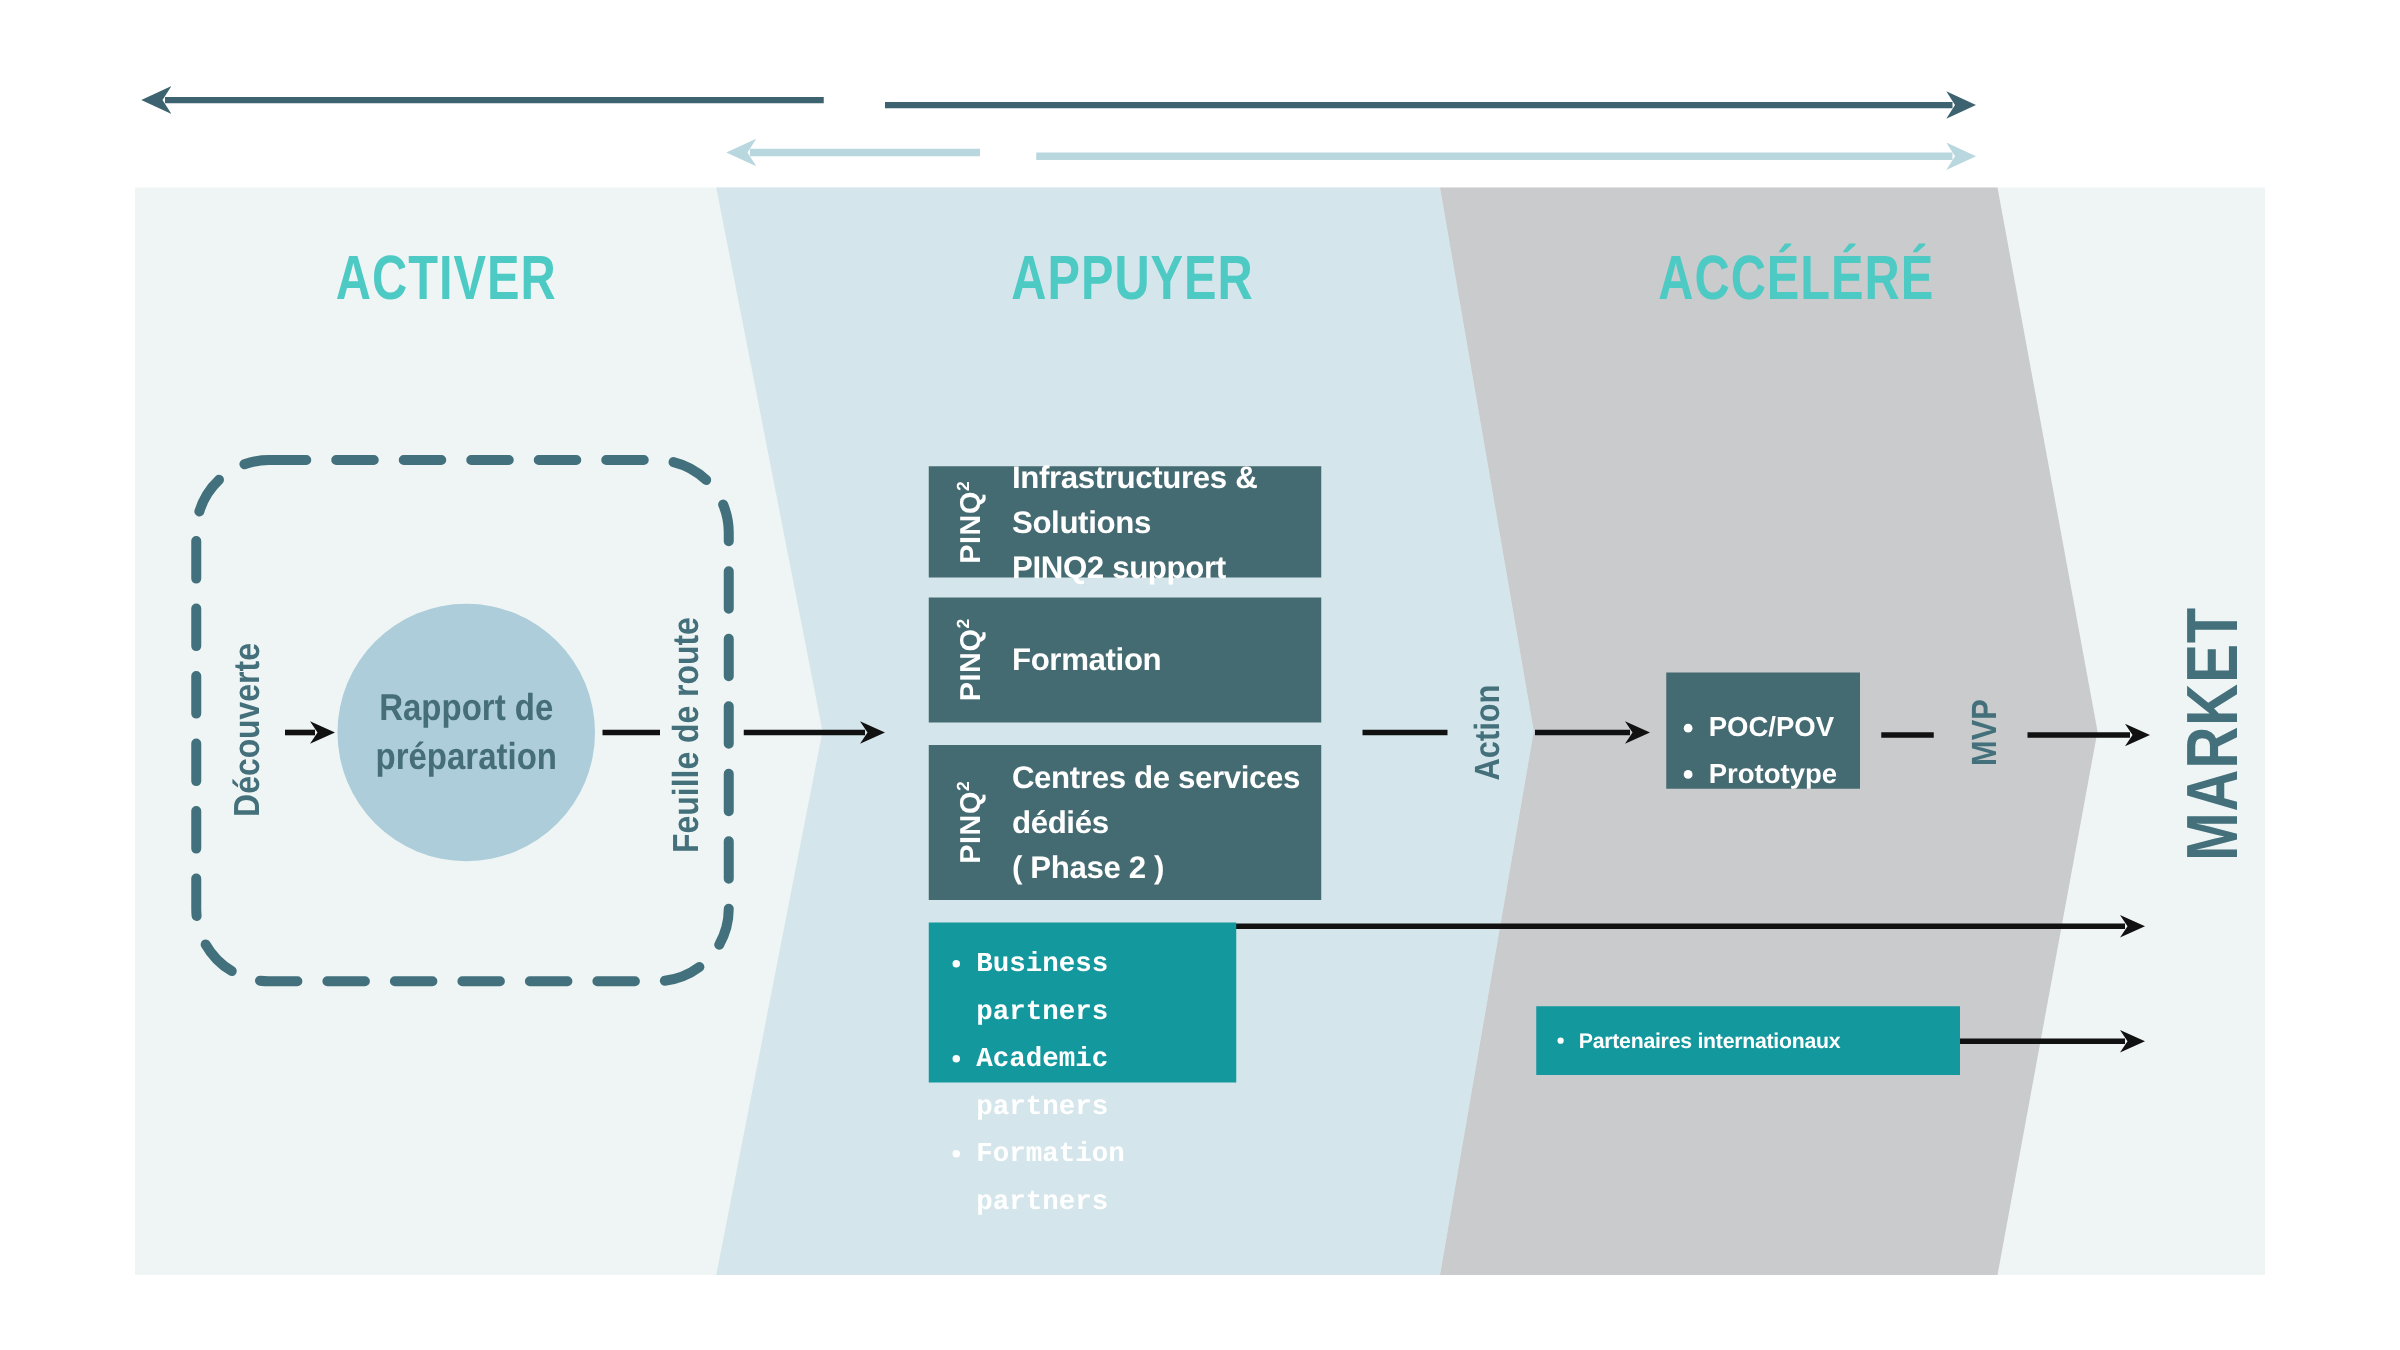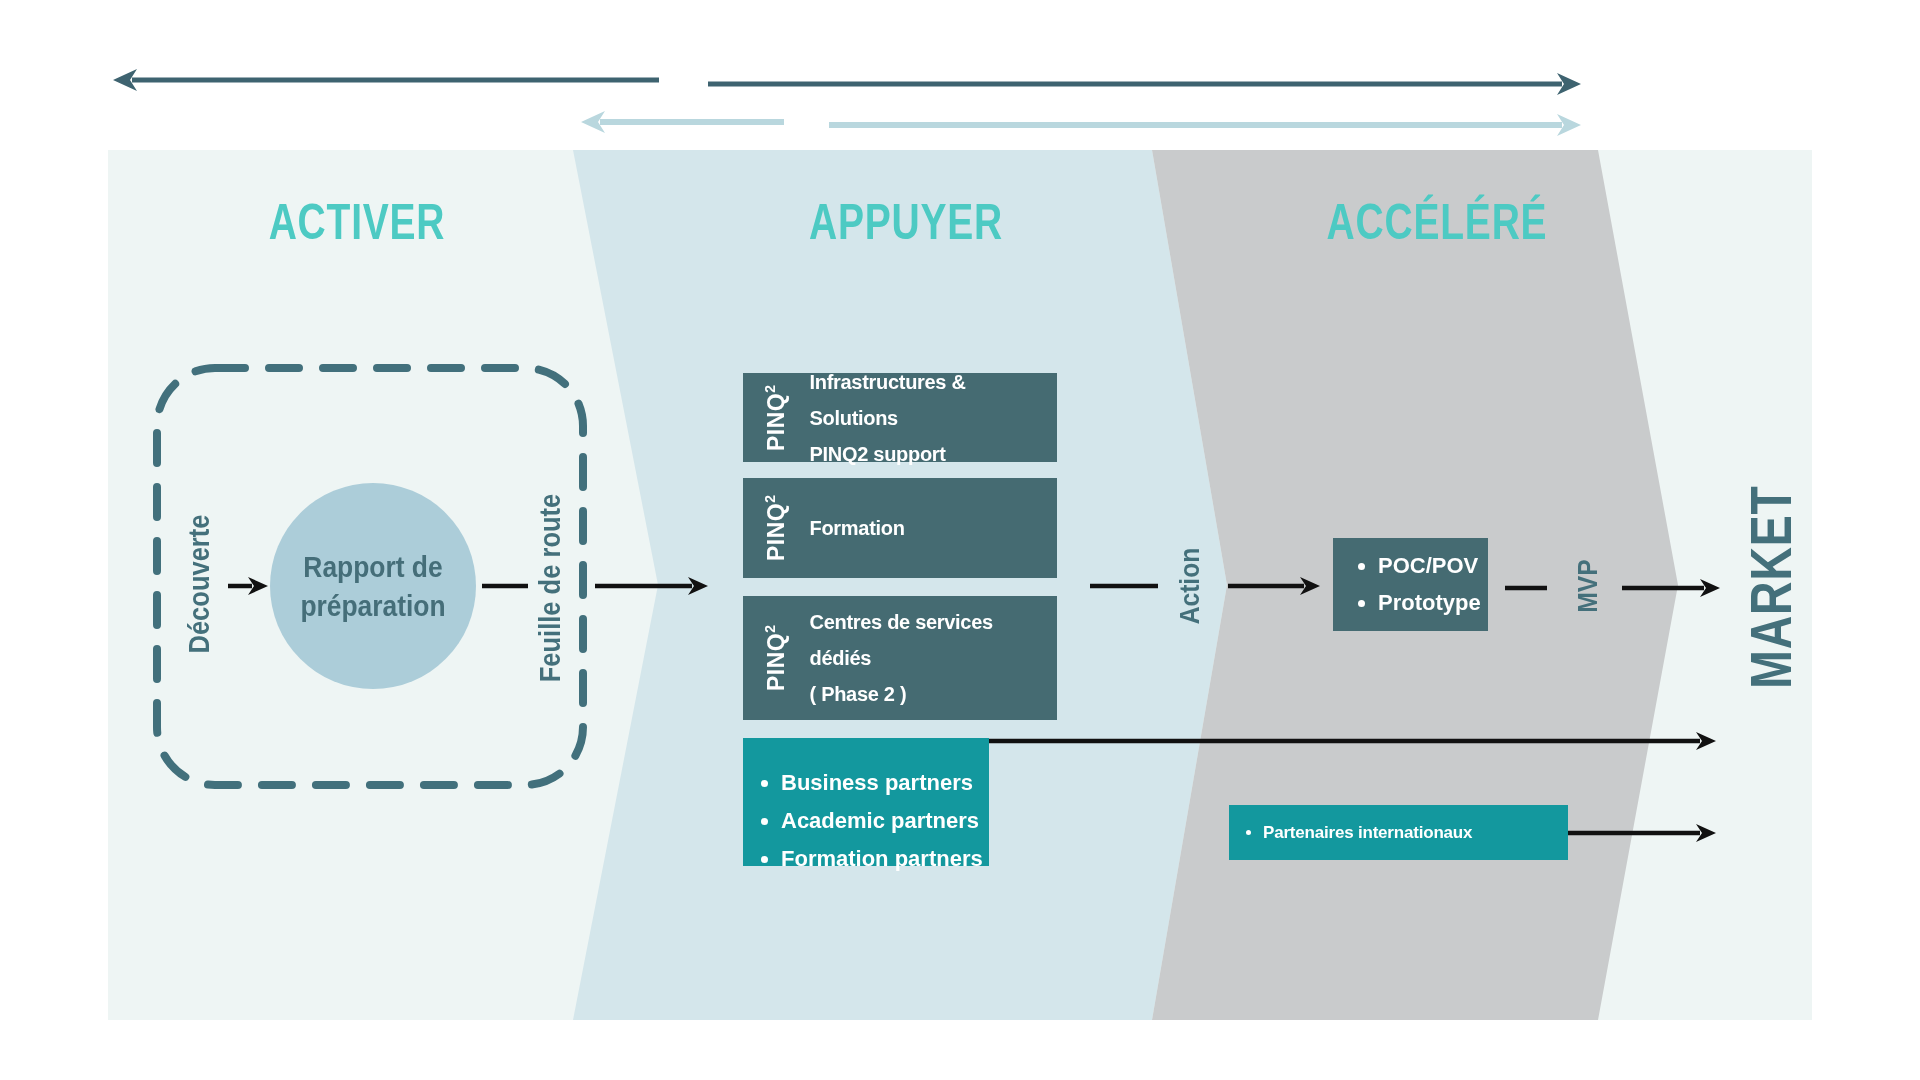--- a/index.html
+++ b/index.html
@@ -42,34 +42,34 @@
     display:flex;align-items:center;box-sizing:border-box;
   }
   .box-1{top:373px;height:89px;}
   .box-2{top:478px;height:100px;}
   .box-3{top:596px;height:124px;}
   .pinq-col{flex:0 0 56px;display:flex;justify-content:center;align-items:center;}
   .pinq{
     transform:rotate(-90deg);font-size:23px;font-weight:bold;letter-spacing:0.5px;white-space:nowrap;
   }
   .pinq sup{font-size:14px;}
-  .box-lines{font-size:20px;font-weight:bold;line-height:36px;letter-spacing:-0.3px;}
+  .box-lines{font-size:25px;font-weight:bold;line-height:36px;letter-spacing:-0.3px;}
 
   .teal-box{
     position:absolute;background:#13989e;color:#ffffff;box-sizing:border-box;
   }
   .partners-box{left:743px;top:738px;width:246px;height:128px;}
   .poc-box{left:1333px;top:538px;width:155px;height:93px;background:#456b72;position:absolute;color:#fff;box-sizing:border-box;}
   .intl-box{left:1229px;top:805px;width:339px;height:55px;}
 
   ul.blist{margin:0;padding:0 0 0 38px;list-style:disc outside;}
   ul.blist li{font-weight:bold;}
-  .partners-box ul.blist{padding-top:26px;}
+  .partners-box ul.blist{padding-top:15px;font-family:Liberation Mono, monospace;}
   .partners-box li{font-size:22px;line-height:38px;}
-  .poc-box ul.blist{padding-top:9px;padding-left:45px;}
+  .poc-box ul.blist{padding-top:9px;padding-left:34px;margin-top:16px;}
   .poc-box li{font-size:22px;line-height:37px;}
   .intl-box ul.blist{padding-top:13px;padding-left:34px;}
   .intl-box li{font-size:17px;line-height:30px;letter-spacing:-0.2px;white-space:nowrap;}
 </style>
 </head>
 <body>
 
 <div class="canvas">
 
   <svg class="layer" width="1920" height="1080" viewBox="0 0 1920 1080">

